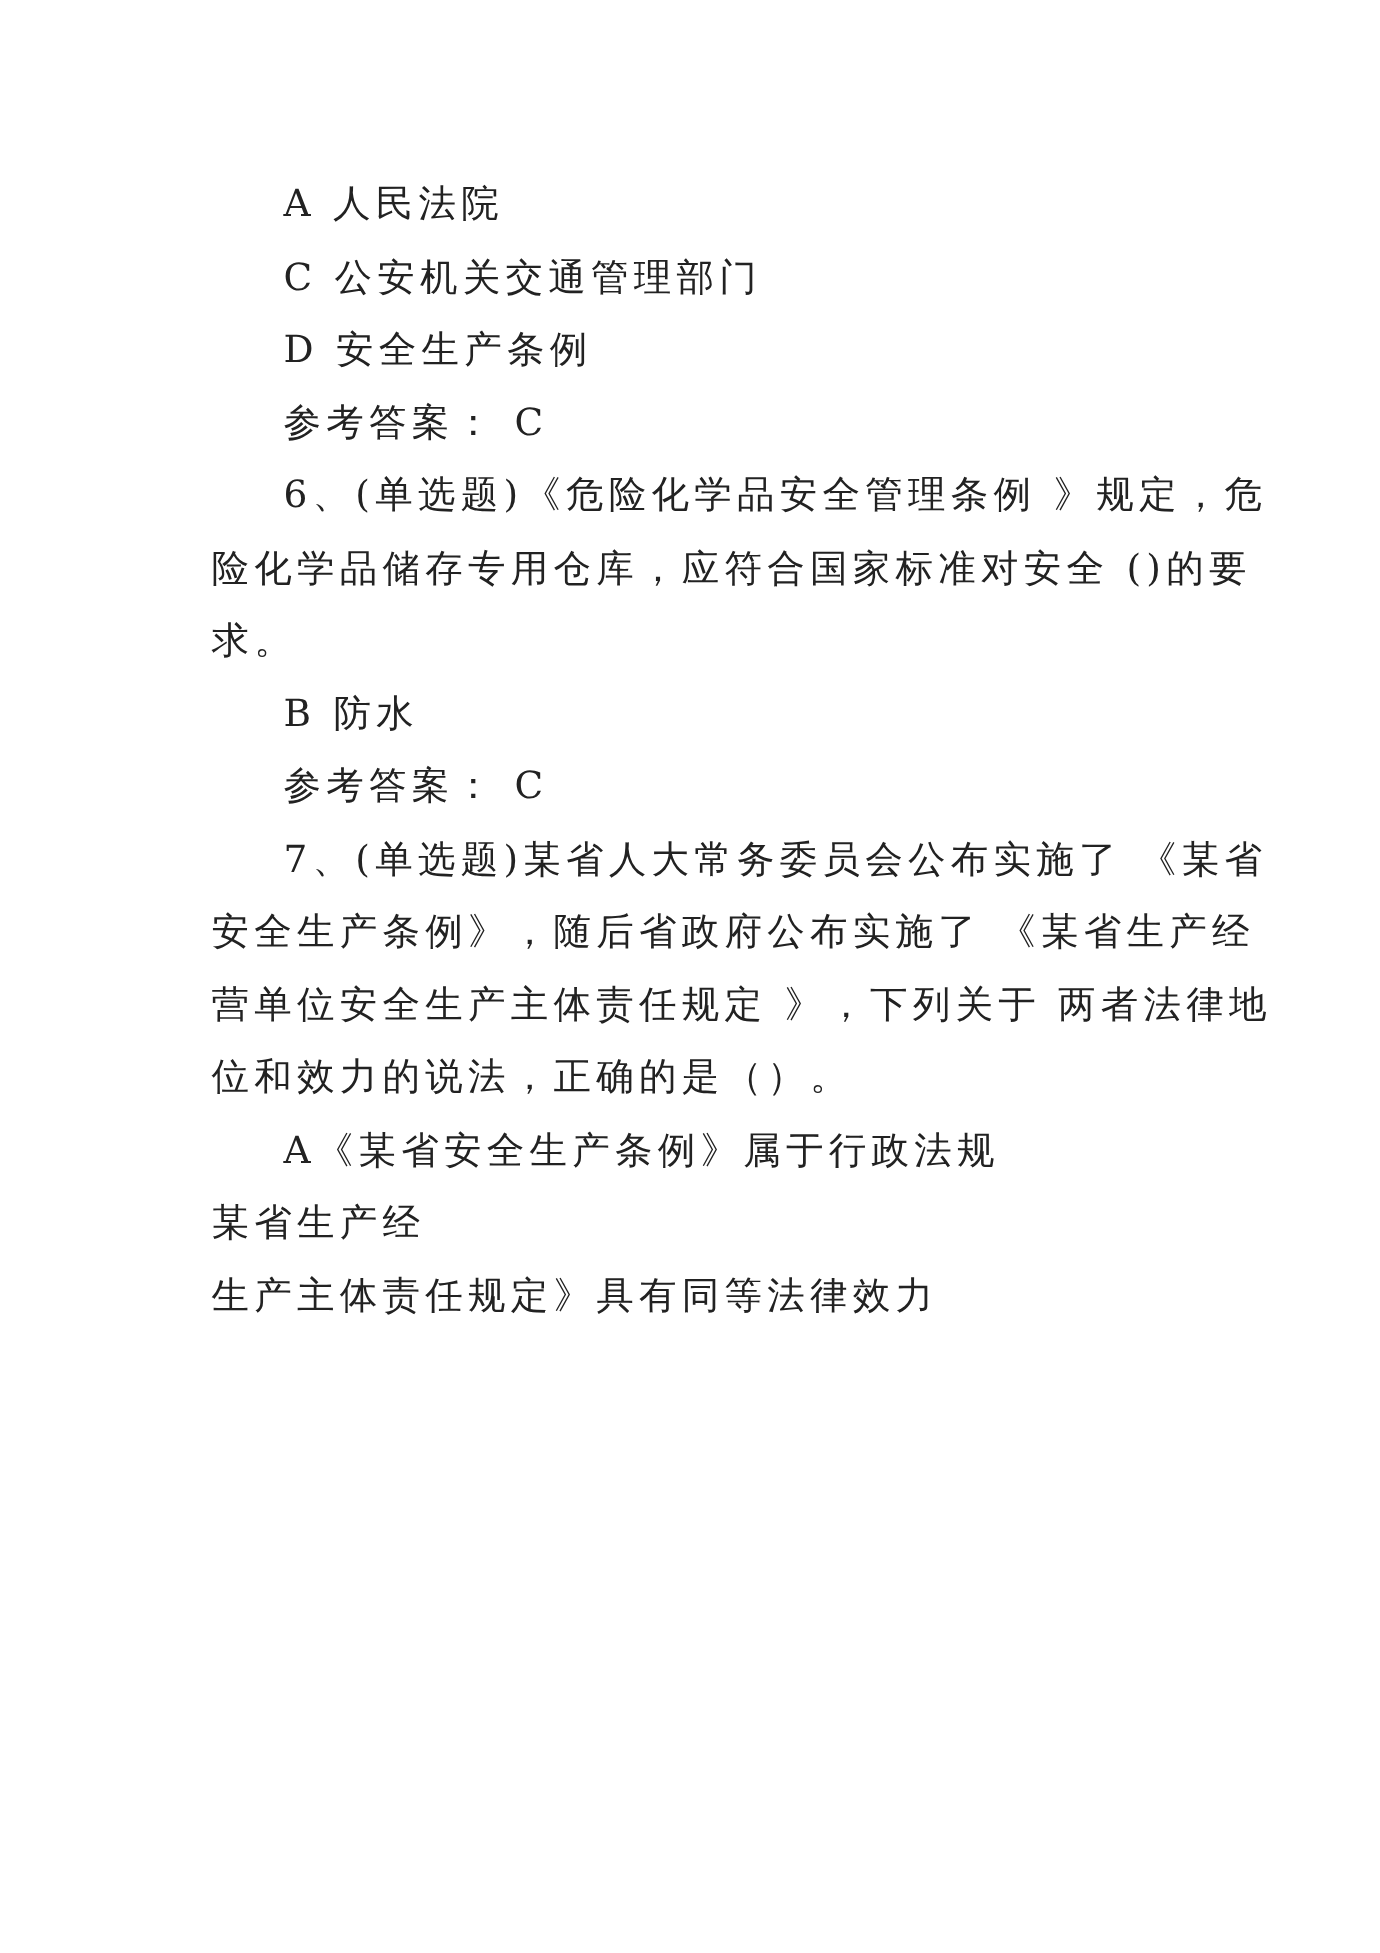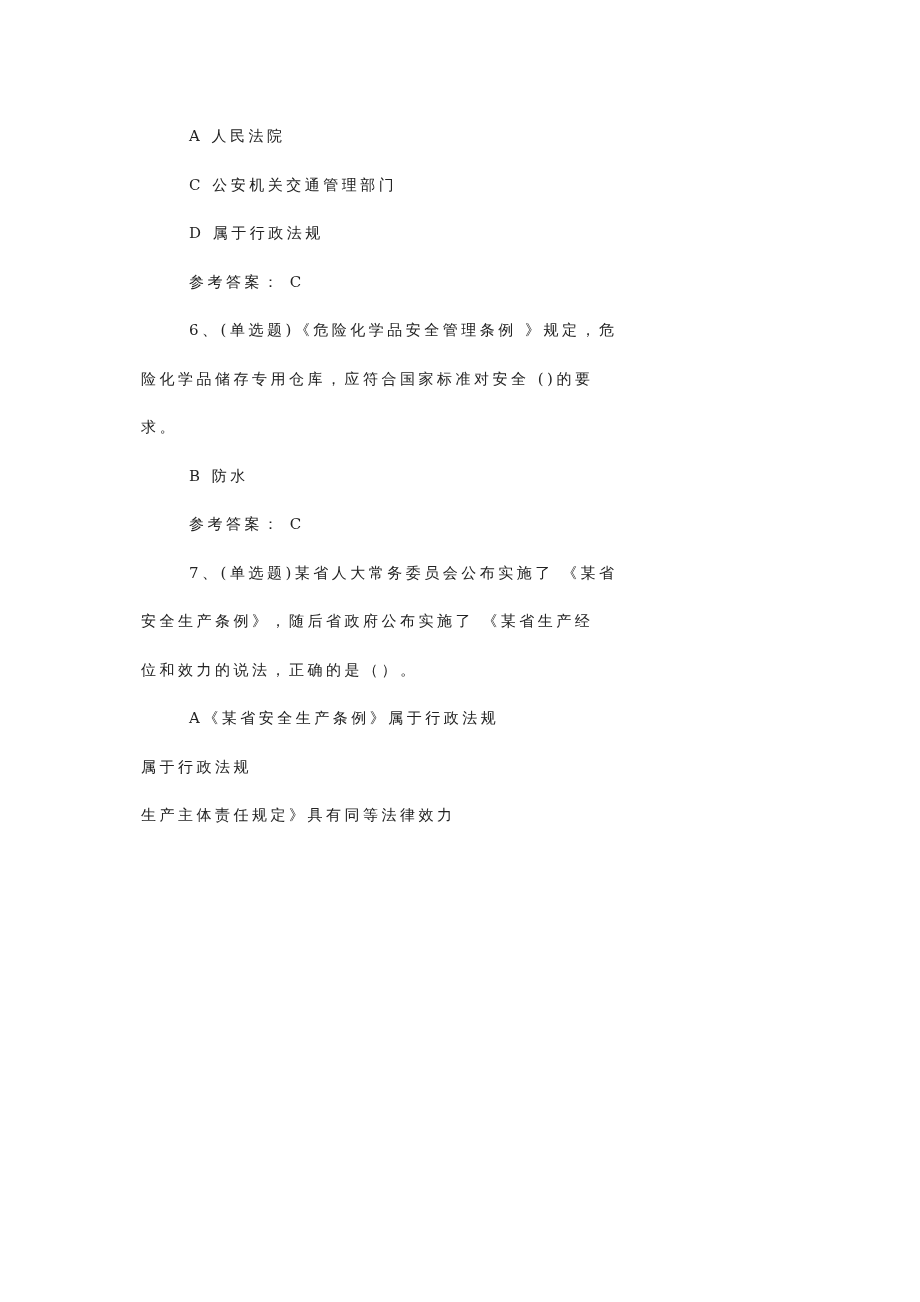--- a/index.html
+++ b/index.html
@@ -1,41 +1,42 @@
 <!DOCTYPE html>
 <html><head>
 <meta charset="utf-8">
 <style>
   html, body { margin: 0; padding: 0; background: #ffffff; }
   body { width: 920px; height: 1302px; position: relative; overflow: hidden;
          font-family: "DejaVu Serif", "Liberation Serif", serif; color: #222; }
   .page { position: absolute; left: 141px; top: 112px; width: 630px; }
-  .line { font-size: 15px; line-height: 48.5px; height: 48.5px; white-space: nowrap; letter-spacing: 3.5px; }
+  .line { font-size: 25px; line-height: 48.5px; height: 48.5px; white-space: nowrap; letter-spacing: 3.5px; }
   .indent { padding-left: 48px; }
 </style>
 </head>
 <body>
 
 <div class="page">
   <div>
     <div class="line indent">A 人民法院</div>
     <div class="line indent">C 公安机关交通管理部门</div>
-    <div class="line indent">D 属于行政法规</div>
+    <div class="line indent">D 安全生产条例</div>
     <div class="line indent">参考答案： C</div>
   </div>
 
   <div>
     <div class="line indent">6、(单选题)《危险化学品安全管理条例 》规定，危</div>
     <div class="line">险化学品储存专用仓库，应符合国家标准对安全 ()的要</div>
     <div class="line">求。</div>
     <div class="line indent">B 防水</div>
     <div class="line indent">参考答案： C</div>
   </div>
 
   <div>
     <div class="line indent">7、(单选题)某省人大常务委员会公布实施了 《某省</div>
     <div class="line">安全生产条例》，随后省政府公布实施了 《某省生产经</div>
+    <div class="line">营单位安全生产主体责任规定 》，下列关于 两者法律地</div>
     <div class="line">位和效力的说法，正确的是（）。</div>
     <div class="line indent">A《某省安全生产条例》属于行政法规</div>
-    <div class="line">属于行政法规</div>
+    <div class="line">某省生产经</div>
     <div class="line">生产主体责任规定》具有同等法律效力</div>
   </div>
 </div>
 
 </body></html>

